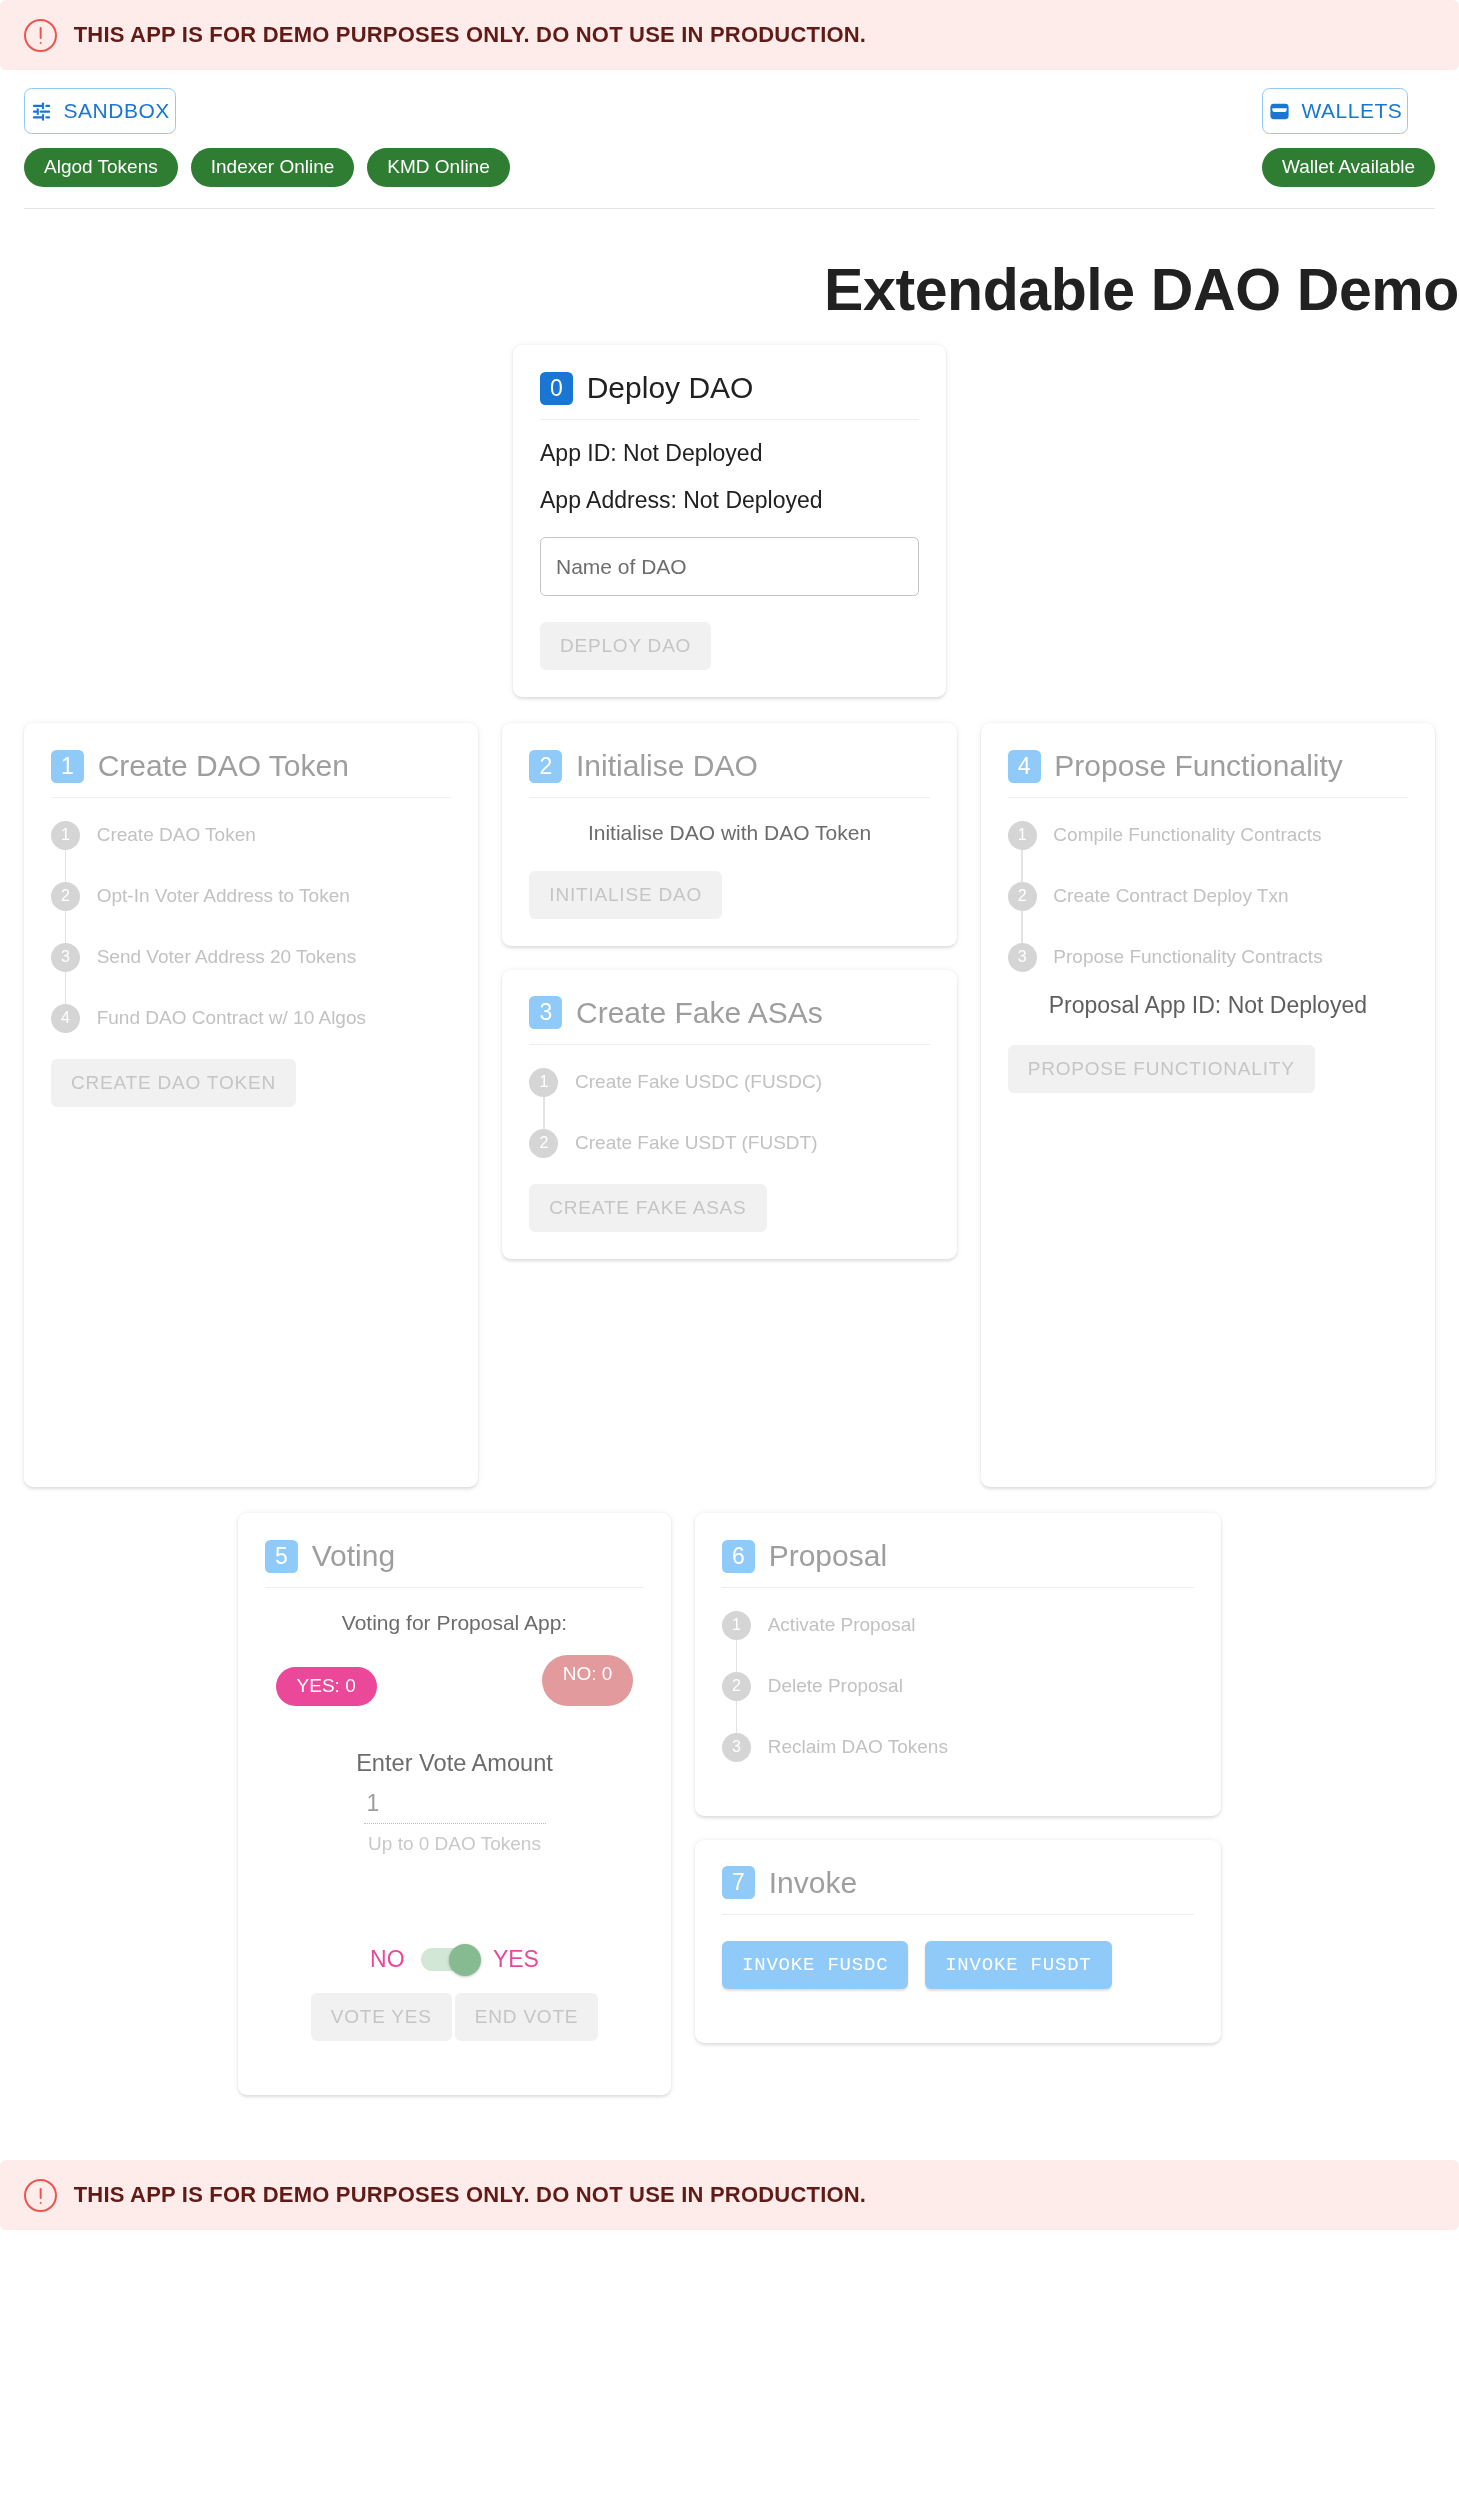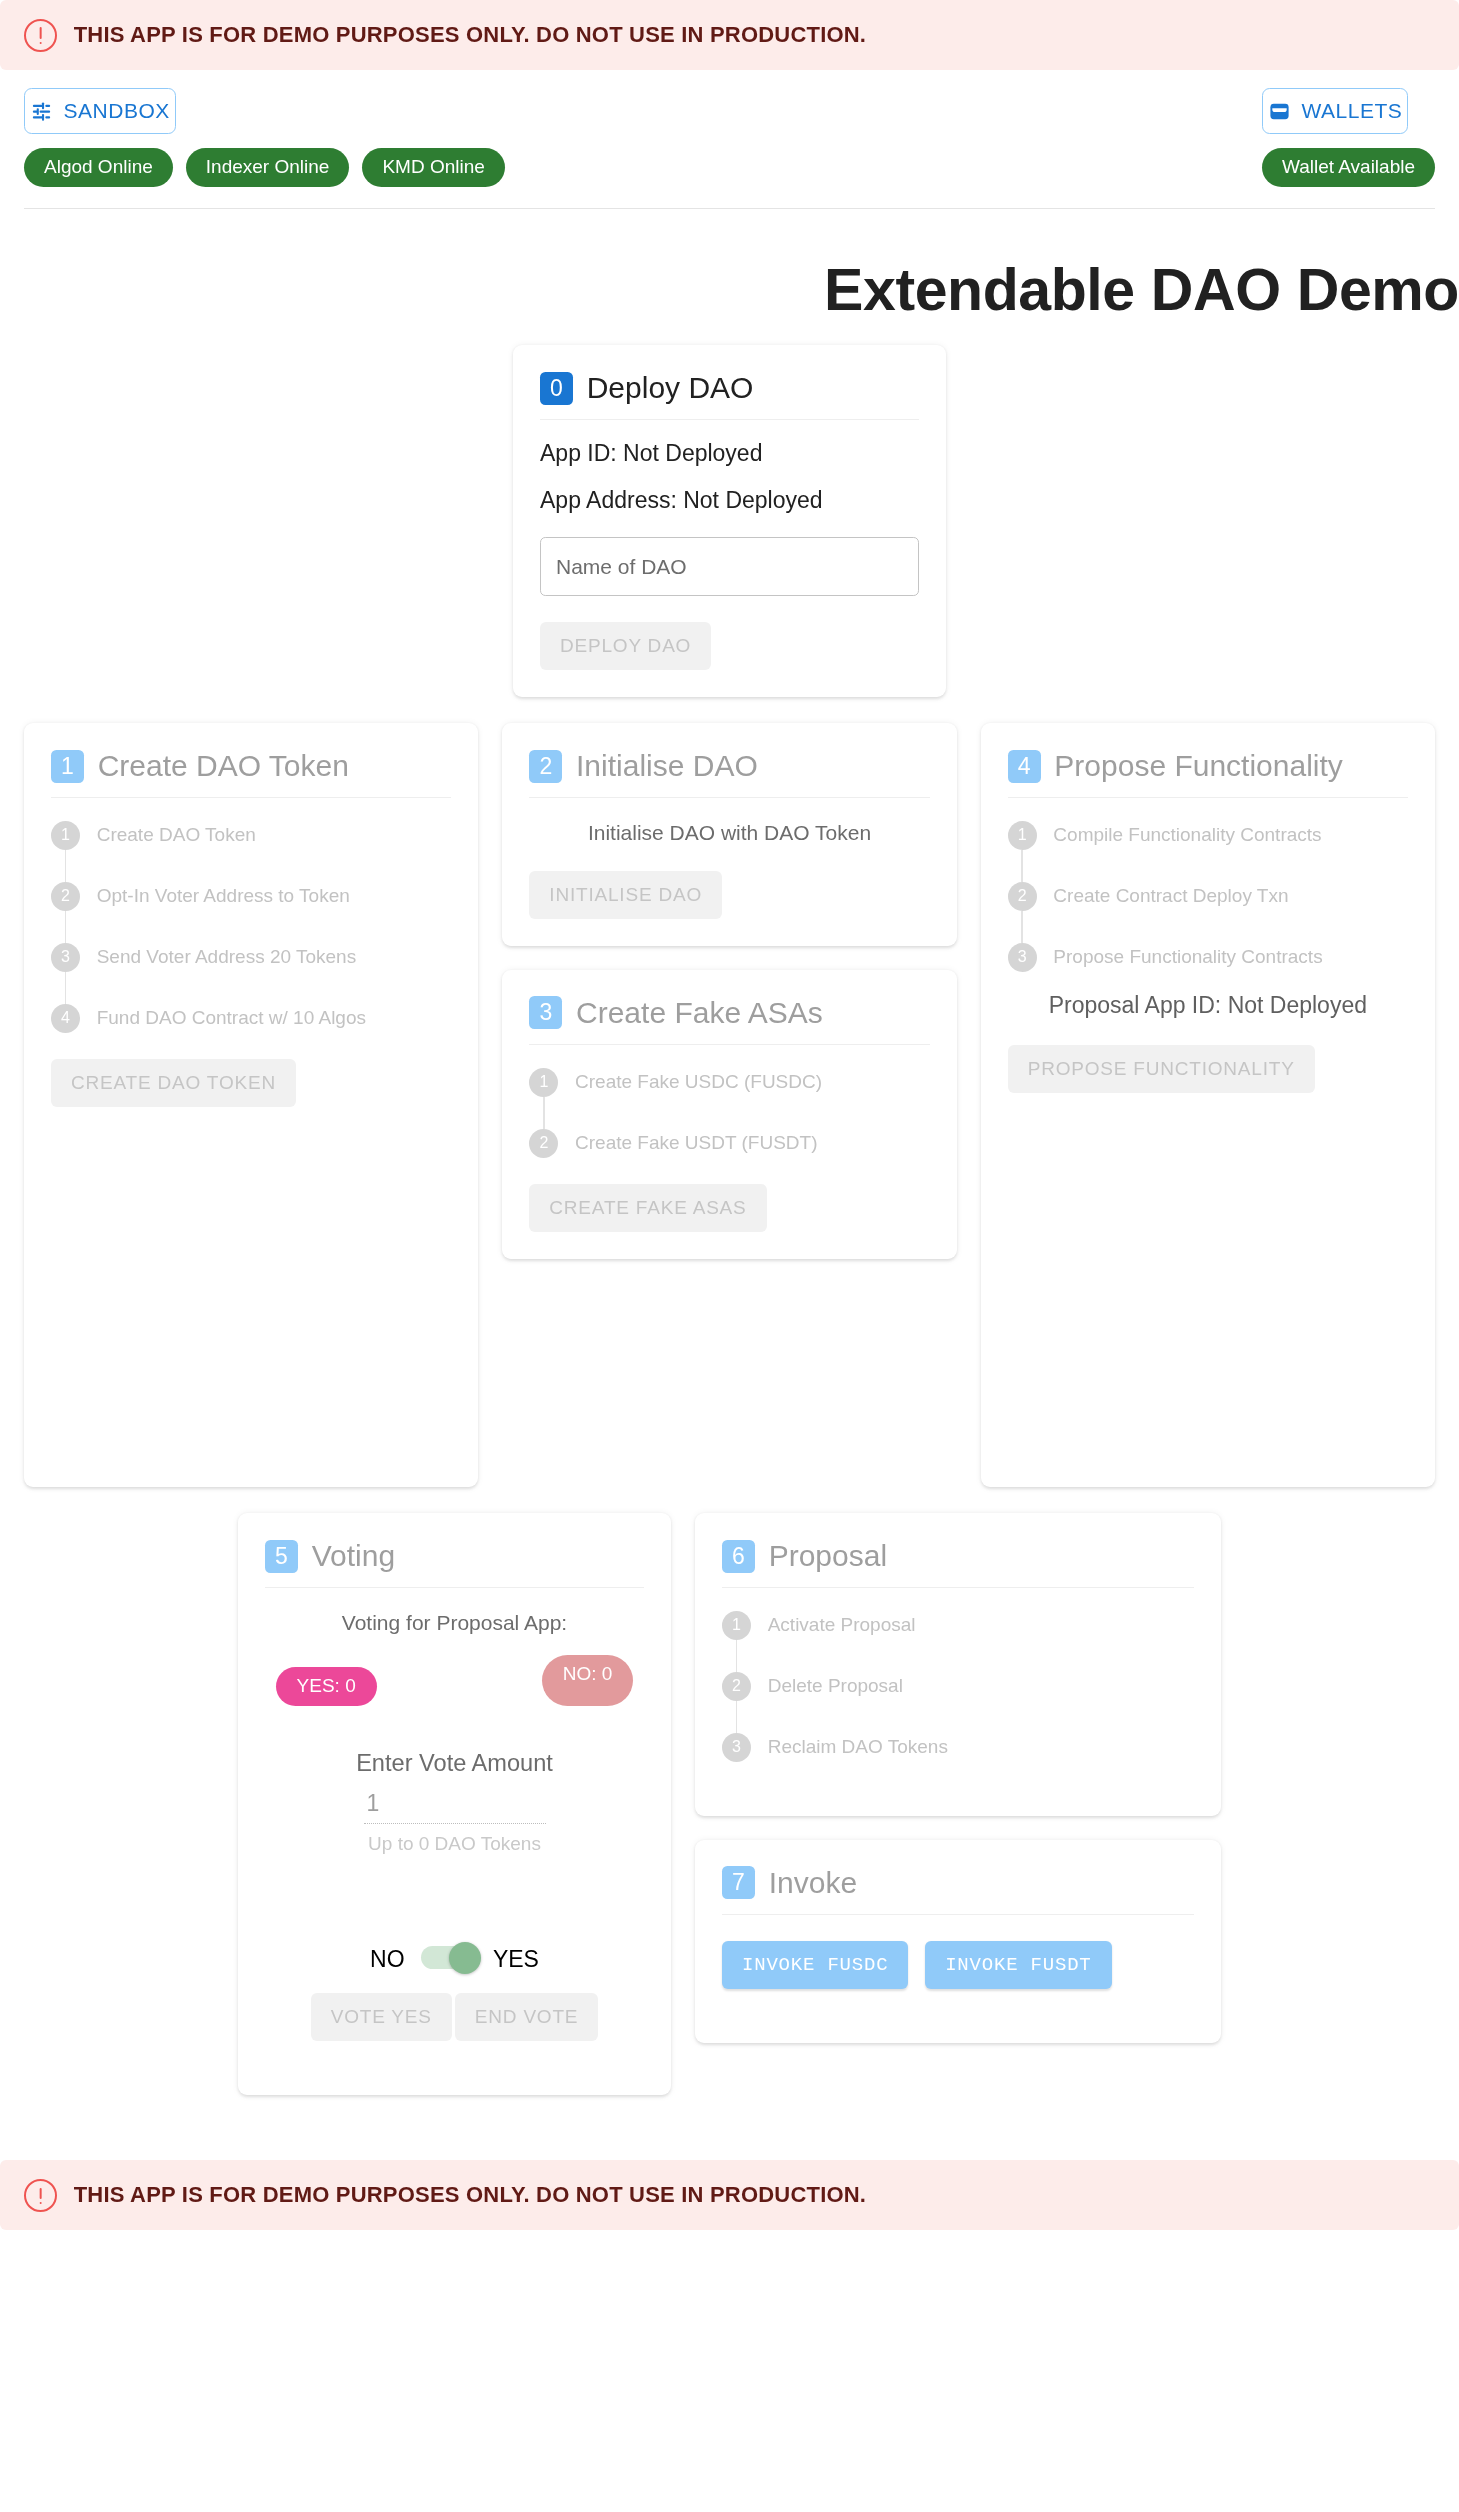--- a/index.html
+++ b/index.html
@@ -283,26 +283,26 @@
   }
   .vote-helper {
     text-align: center;
     font-size: 19px;
     color: #c9c9c9;
     margin-top: 9px;
   }
 
   .toggle-row {
     display: flex;
-    align-items: flex-start;
+    align-items: center;
     justify-content: center;
     gap: 16.7px;
     margin-top: 91px;
     font-size: 23px;
-    color: #000000;
+    color: #ec4899;
   }
   .switch {
     position: relative;
     width: 55px; height: 23px;
     background: #d2e7d6;
     border-radius: 759px;
     cursor: pointer;
   }
   .switch-knob {
     position: absolute;
@@ -370,21 +370,21 @@
             <rect x="3" y="17" width="11" height="2.2" rx="1"></rect>
             <rect x="16" y="17" width="5" height="2.2" rx="1"></rect>
             <rect x="12.5" y="2.5" width="2.2" height="7.2" rx="1"></rect>
             <rect x="7" y="8.5" width="2.2" height="7.2" rx="1"></rect>
             <rect x="12.5" y="14.5" width="2.2" height="7.2" rx="1"></rect>
           </svg>
         </span>
         <span>SANDBOX</span>
       </button>
       <div class="chip-row">
-        <span class="chip">Algod Online</span>
+        <span class="chip">Algod Tokens</span>
         <span class="chip">Indexer Online</span>
         <span class="chip">KMD Online</span>
       </div>
     </div>
 
     <div>
       <button class="outline-btn">
         <span>
           <svg width="23" height="23" viewBox="0 0 24 24" fill="#1976d2">
             <rect x="2.5" y="4" width="19" height="16" rx="3.5"></rect>

